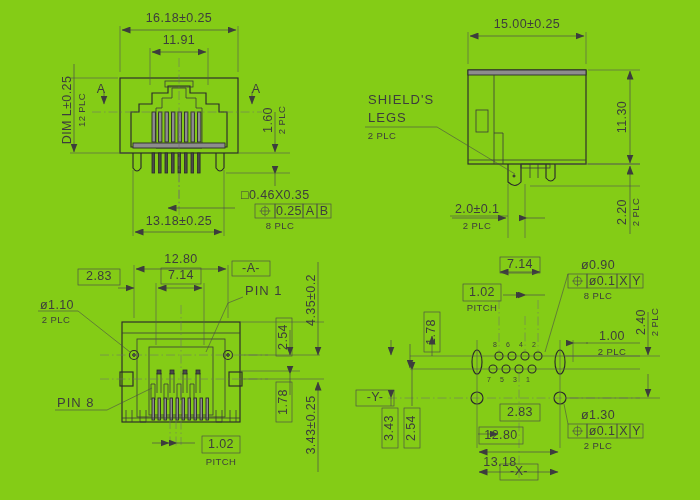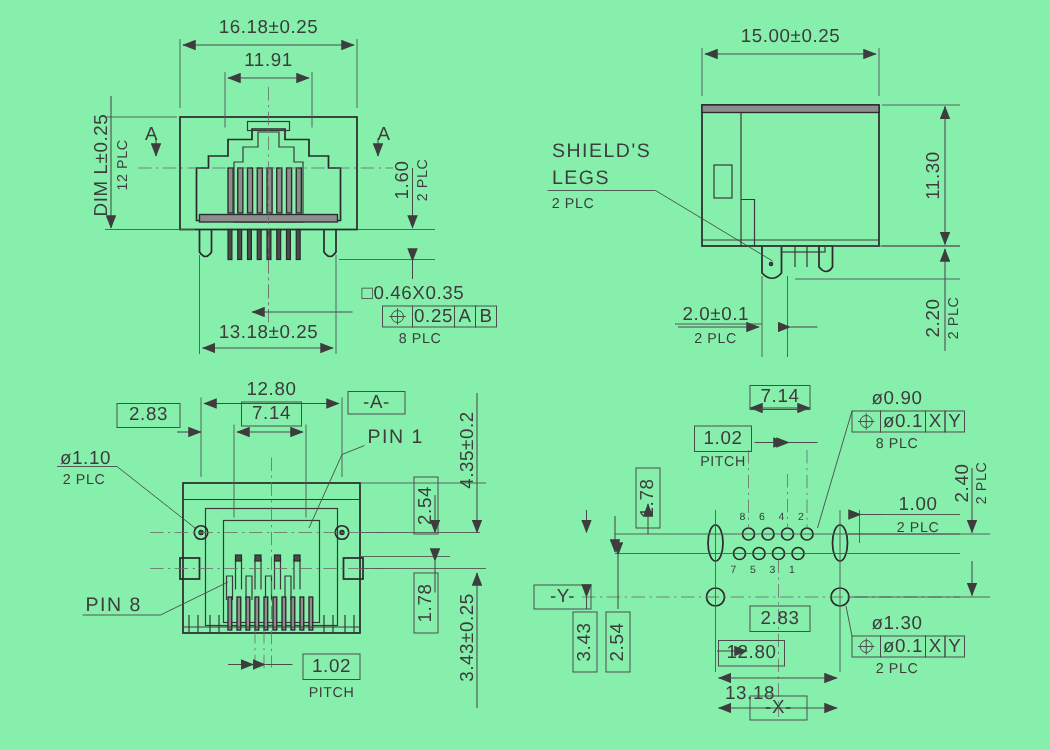--- a/index.html
+++ b/index.html
@@ -7,21 +7,21 @@
     padding: 0;
     background: #ffffff;
   }
   body {
     font-family: "Liberation Sans", sans-serif;
   }
   #sheet {
     position: relative;
     width: 700px;
     height: 500px;
-    background: #86efac;
+    background: #84cc16;
     overflow: hidden;
   }
   #sheet svg {
     position: absolute;
     left: 0;
     top: 0;
   }
   text {
     font-family: "Liberation Sans", sans-serif;
     fill: #3d3d3d;

